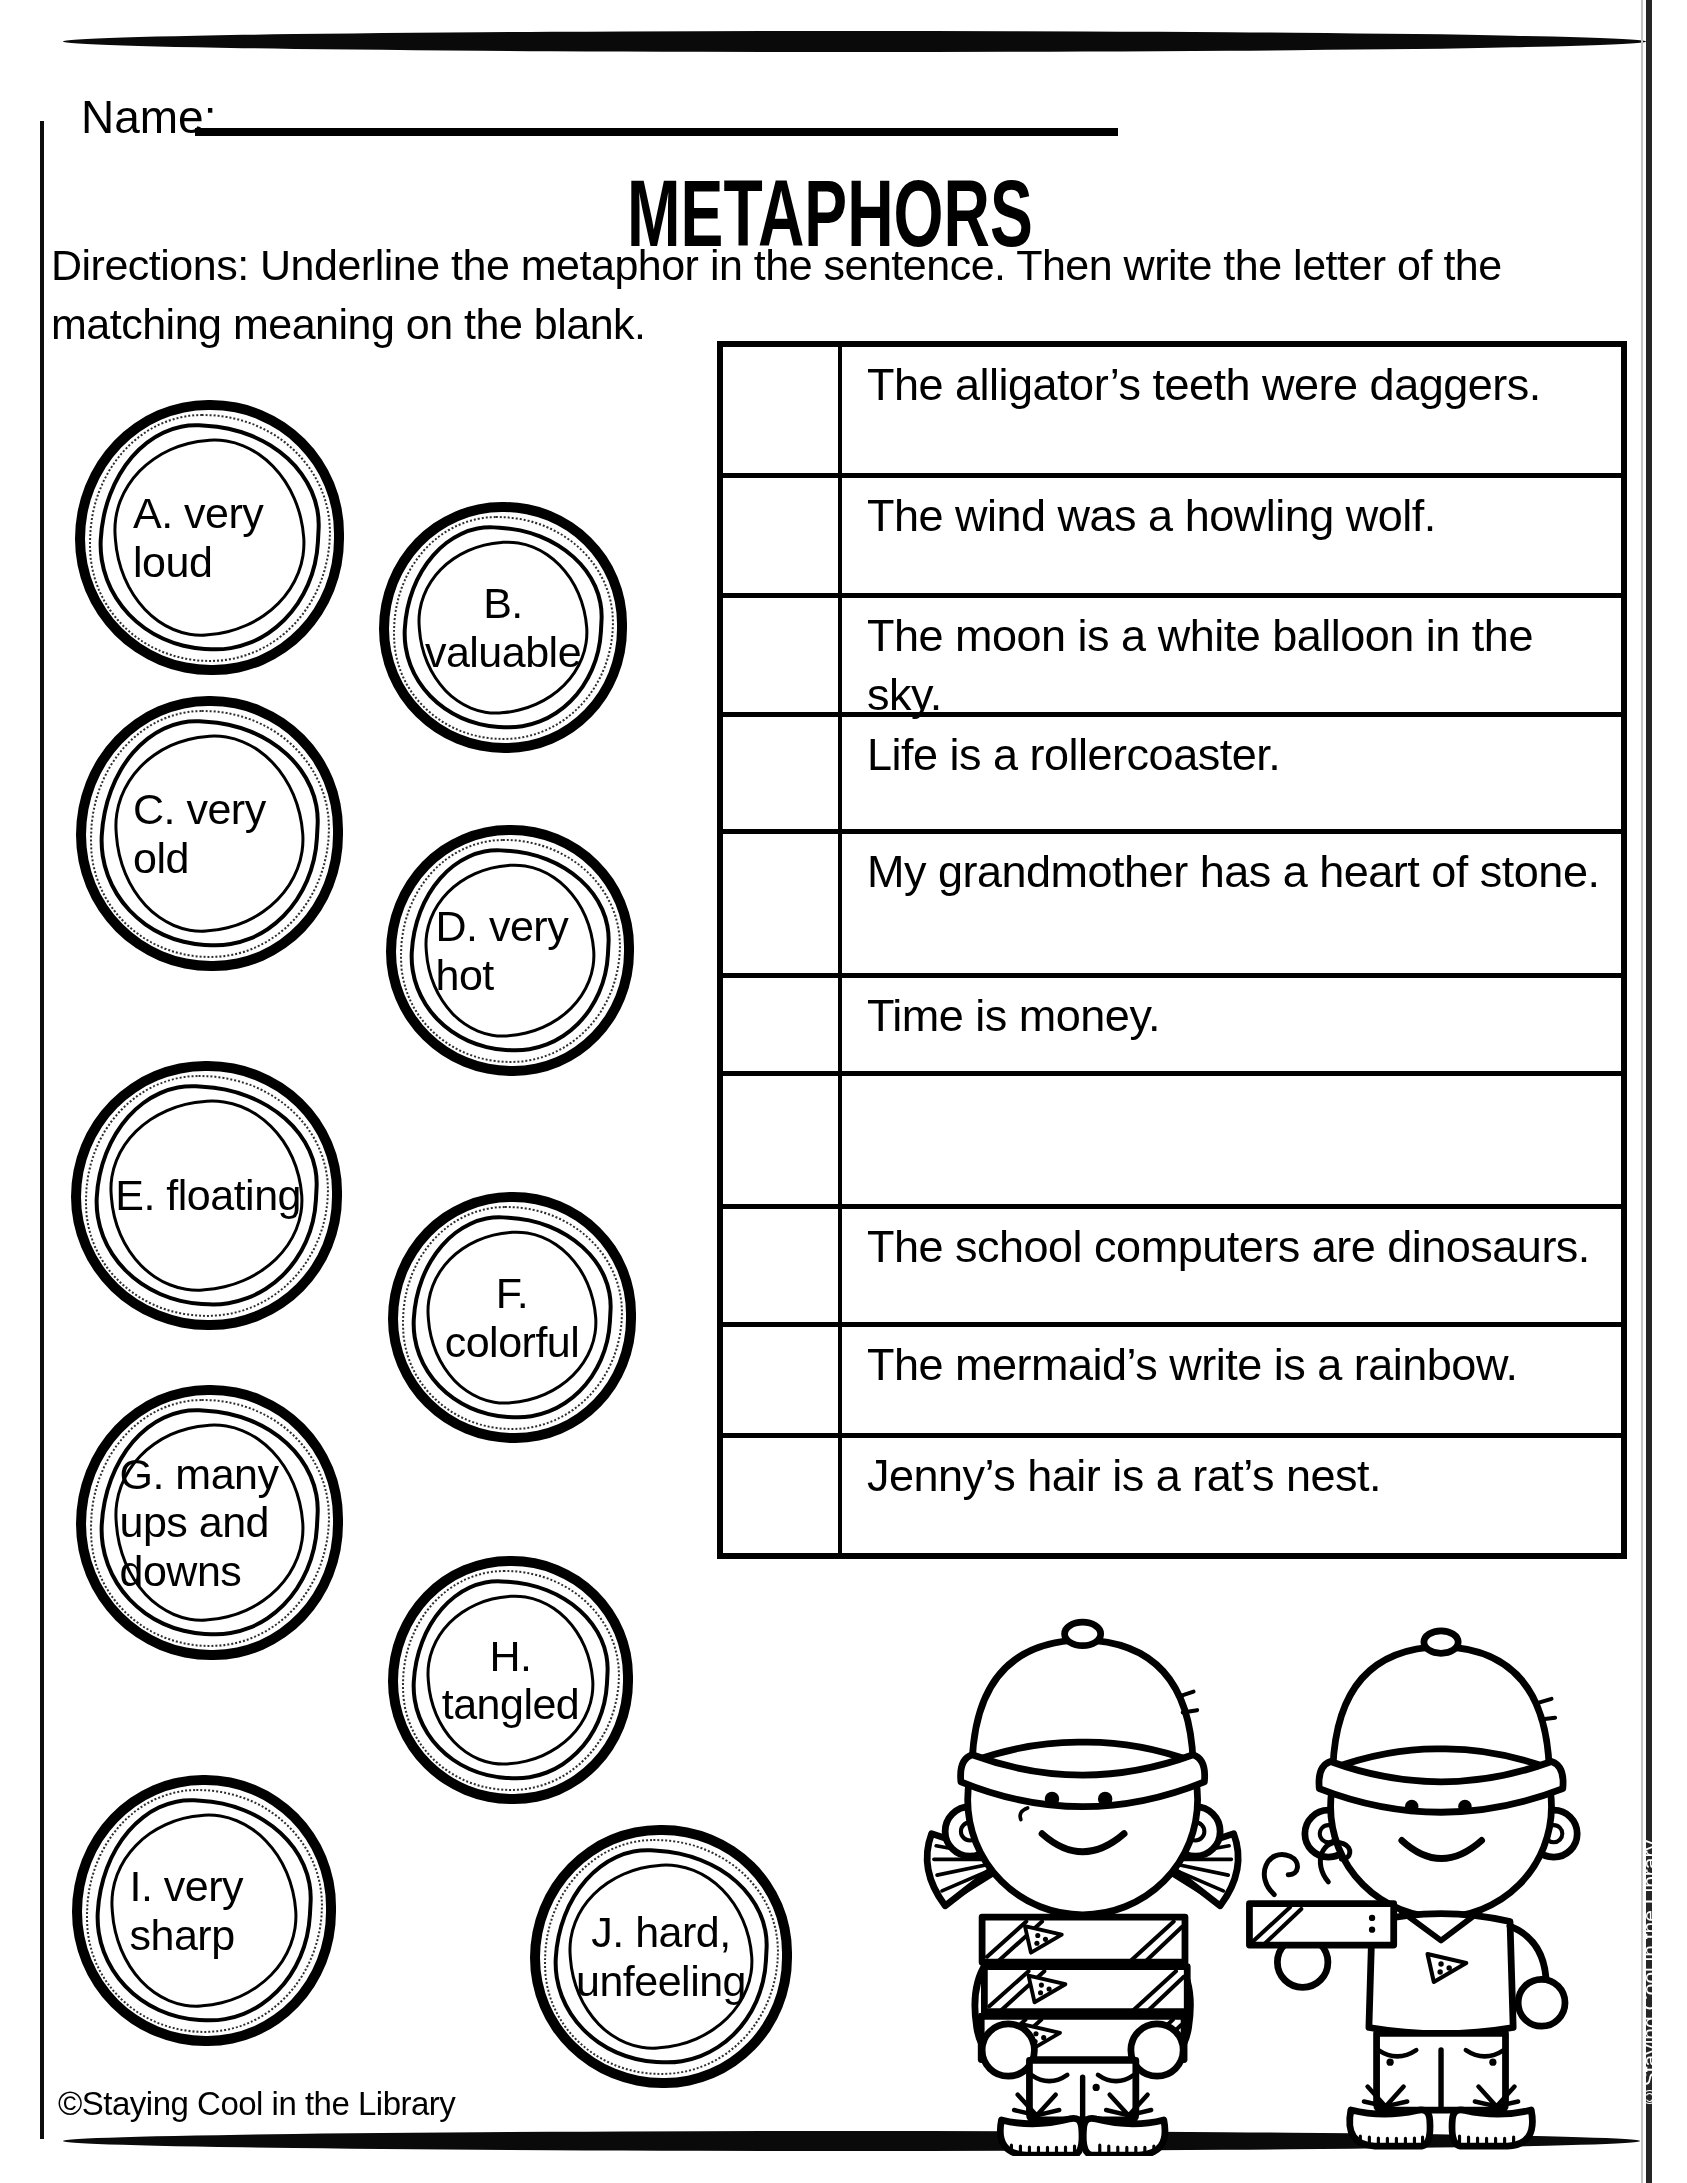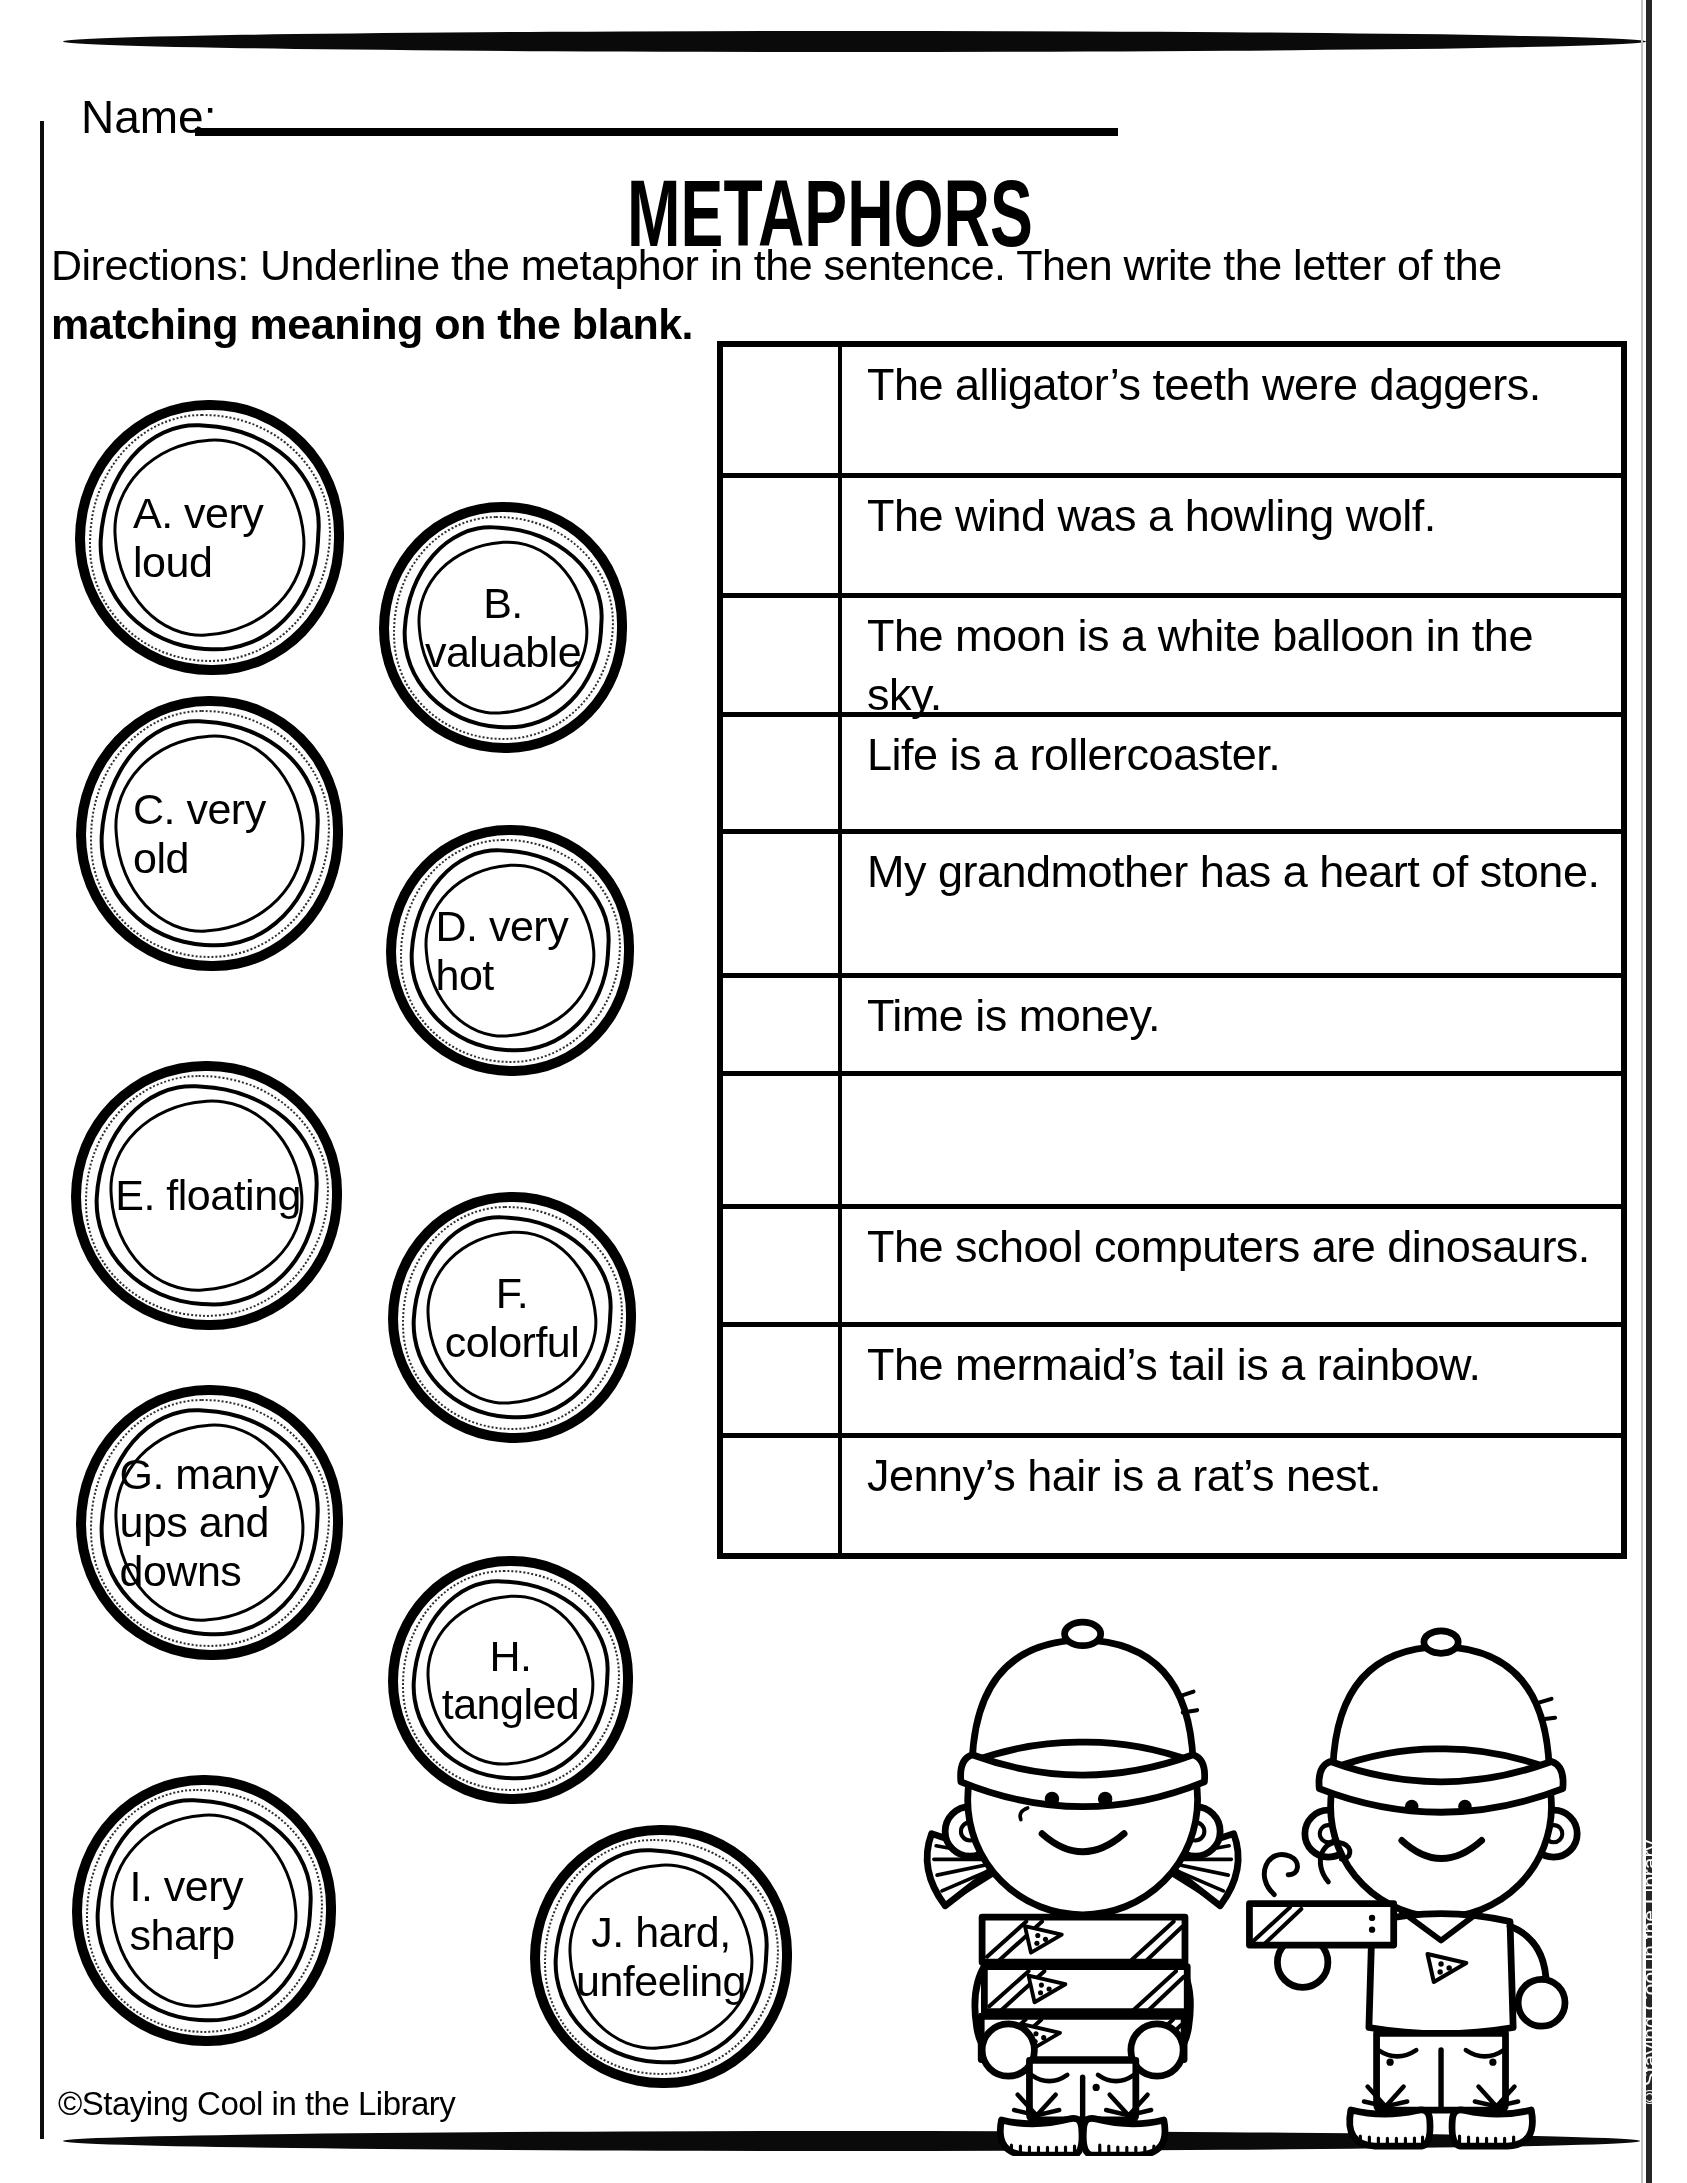--- a/index.html
+++ b/index.html
@@ -13,21 +13,21 @@
   .edge-dotted{position:absolute;left:1641px;top:0;width:2.3px;height:2183px;background:#c4c4c4;}
   .edge-bar-right{position:absolute;left:1646px;top:0;width:6.3px;height:2183px;background:#262626;}
   .side-credit-wrap{position:absolute;left:1644px;top:1840px;width:9px;height:289px;overflow:hidden;}
   .side-credit{writing-mode:vertical-rl;transform:rotate(180deg);color:#ffffff;font-size:21px;white-space:nowrap;margin-left:-6.3px;}
   
   .name-label{position:absolute;left:81px;top:90px;font-size:46px;}
   .name-line{position:absolute;left:195px;top:128px;width:923px;height:7.7px;background:#000;}
   .title-wrap{position:absolute;left:564px;top:159px;width:532px;text-align:center;}
   .title-text{display:inline-block;font-size:63px;font-weight:bold;letter-spacing:0px;transform:scale(1.02,1.5);transform-origin:center top;}
   .directions{position:absolute;left:51px;font-size:43px;letter-spacing:-0.5px;white-space:nowrap;}
-  .dir1{top:241px;} .dir2{top:300px;font-weight:bold;}
+  .dir1{top:241px;} .dir2{top:300px;}
   
   .mtable{position:absolute;left:717px;top:341px;width:910px;border:6.3px solid #000;background:#fff;box-sizing:border-box;}
   .trow{display:flex;border-bottom:5.4px solid #000;box-sizing:border-box;padding-left:6px;}
   .trow:last-child{border-bottom:none;}
   .cell-ans{width:113px;flex:none;border-right:4.5px solid #000;box-sizing:border-box;}
   .cell-sent{flex:1;padding:8px 11.7px 0 25px;font-size:45px;line-height:1.32;letter-spacing:-0.5px;}
   
   .badge{position:absolute;}
   .ring{position:absolute;box-sizing:border-box;}
   .ring-outer{left:0;top:0;right:0;bottom:0;border:10px solid #000;border-radius:50% 50% 49% 51% / 51% 49% 50% 50%;}
@@ -90,21 +90,21 @@
     </div>
     <div class="trow" style="height:133px">
       <div class="cell-ans"></div>
     </div>
     <div class="trow" style="height:118px">
       <div class="cell-ans"></div>
       <div class="cell-sent"><span>The school computers are dinosaurs.</span></div>
     </div>
     <div class="trow" style="height:111px">
       <div class="cell-ans"></div>
-      <div class="cell-sent"><span>The mermaid’s tail is a rainbow.</span></div>
+      <div class="cell-sent"><span>The mermaid’s write is a rainbow.</span></div>
     </div>
     <div class="trow" style="height:115px">
       <div class="cell-ans"></div>
       <div class="cell-sent"><span>Jenny’s hair is a rat’s nest.</span></div>
     </div>
   </div>
 
   <div class="badge" style="left:75px;top:400px;width:269px;height:275px;">
     <div class="ring ring-outer"></div>
     <div class="ring ring-dots"></div>

